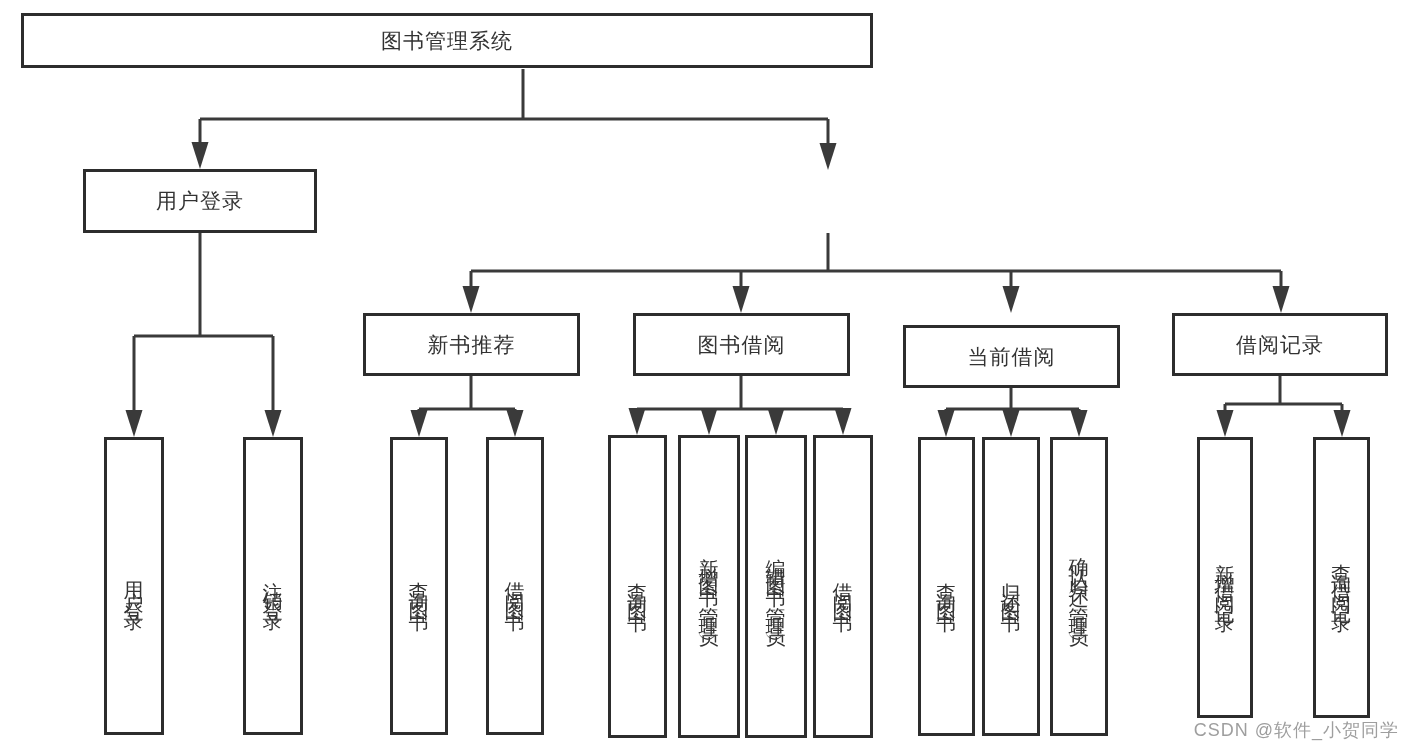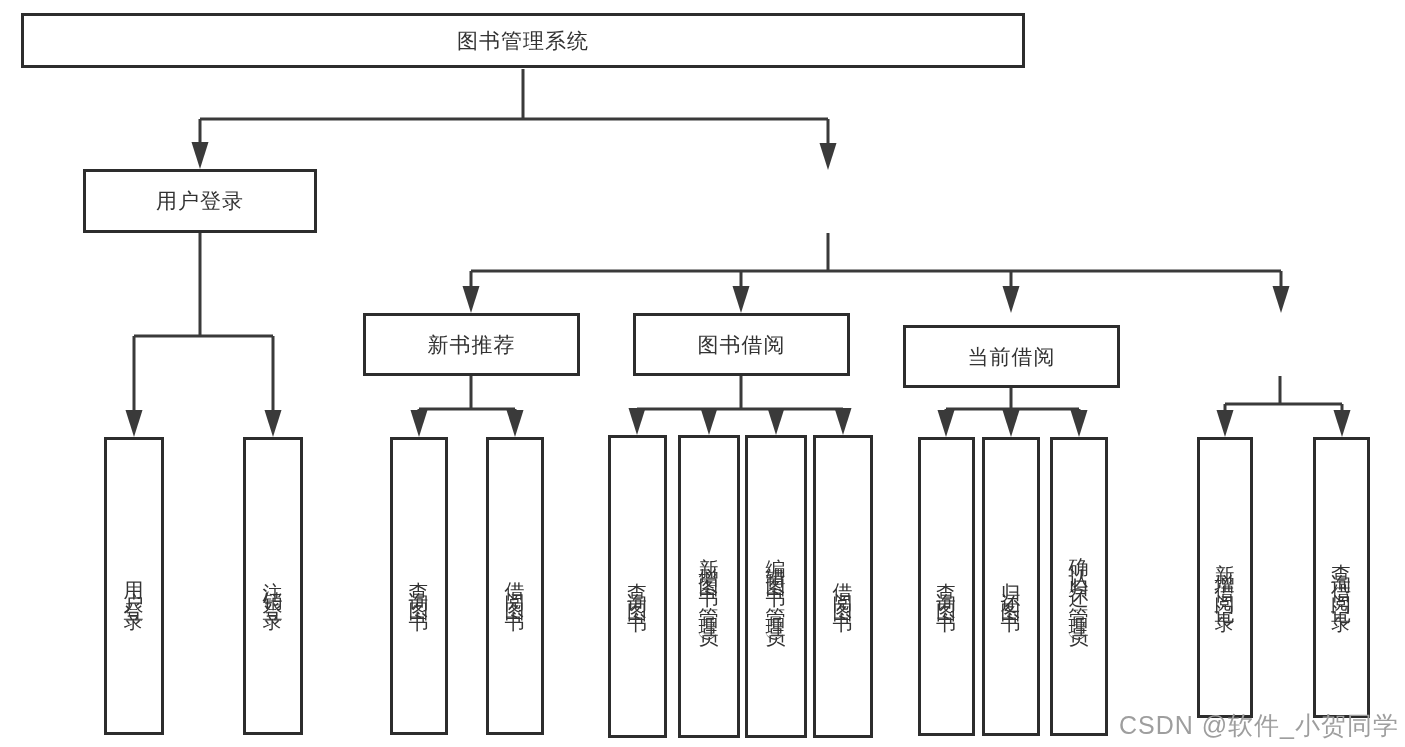--- a/index.html
+++ b/index.html
@@ -11,21 +11,21 @@
   .box{
     position:absolute;background:#ffffff;border:3px solid #2d2d2d;box-sizing:border-box;
     display:flex;align-items:center;justify-content:center;color:#333333;
   }
   .h{font-size:21px;letter-spacing:1px;white-space:nowrap;}
   .v{
     writing-mode:vertical-rl;text-orientation:mixed;
     font-size:20px;letter-spacing:10px;line-height:1;
   }
   .watermark{
-    position:absolute;right:6px;bottom:5px;font-size:25px;color:#9e9e9e;
+    position:absolute;right:6px;bottom:5px;font-size:18px;color:#9e9e9e;
     letter-spacing:1px;white-space:nowrap;
   }
 </style>
 </head>
 <body>
 
 <div class="canvas">
 
   <svg class="wires" viewBox="0 0 1405 747" xmlns="http://www.w3.org/2000/svg">
     <g stroke="#3a3a3a" stroke-width="3" fill="none">
@@ -60,27 +60,28 @@
       <polygon points="767.5,408 784.5,408 776,435"></polygon>
       <polygon points="834.5,408 851.5,408 843,435"></polygon>
       <polygon points="937.5,410 954.5,410 946,437"></polygon>
       <polygon points="1002.5,410 1019.5,410 1011,437"></polygon>
       <polygon points="1070.5,410 1087.5,410 1079,437"></polygon>
       <polygon points="1216.5,410 1233.5,410 1225,437"></polygon>
       <polygon points="1333.5,410 1350.5,410 1342,437"></polygon>
     </g>
   </svg>
 
-  <div class="box h" style="left:21px;top:13px;width:1004px;height:55px;">图书管理系统</div>
+  <div class="box h" style="left:21px;top:13px;width:852px;height:55px;">图书管理系统</div>
 
   <div class="box h" style="left:83px;top:169px;width:234px;height:64px;">用户登录</div>
 
   <div class="box h" style="left:363px;top:313px;width:217px;height:63px;">新书推荐</div>
   <div class="box h" style="left:633px;top:313px;width:217px;height:63px;">图书借阅</div>
   <div class="box h" style="left:903px;top:325px;width:217px;height:63px;">当前借阅</div>
+  <div class="box h" style="left:1172px;top:313px;width:216px;height:63px;">借阅记录</div>
 
   <div class="box v" style="left:104px;top:437px;width:60px;height:298px;">用户登录</div>
   <div class="box v" style="left:243px;top:437px;width:60px;height:298px;">注销登录</div>
 
   <div class="box v" style="left:390px;top:437px;width:58px;height:298px;">查询图书</div>
   <div class="box v" style="left:486px;top:437px;width:58px;height:298px;">借阅图书</div>
 
   <div class="box v" style="left:608px;top:435px;width:59px;height:303px;">查询图书</div>
   <div class="box v" style="left:678px;top:435px;width:62px;height:303px;">新增图书（管理员）</div>
   <div class="box v" style="left:745px;top:435px;width:62px;height:303px;">编辑图书（管理员）</div>

